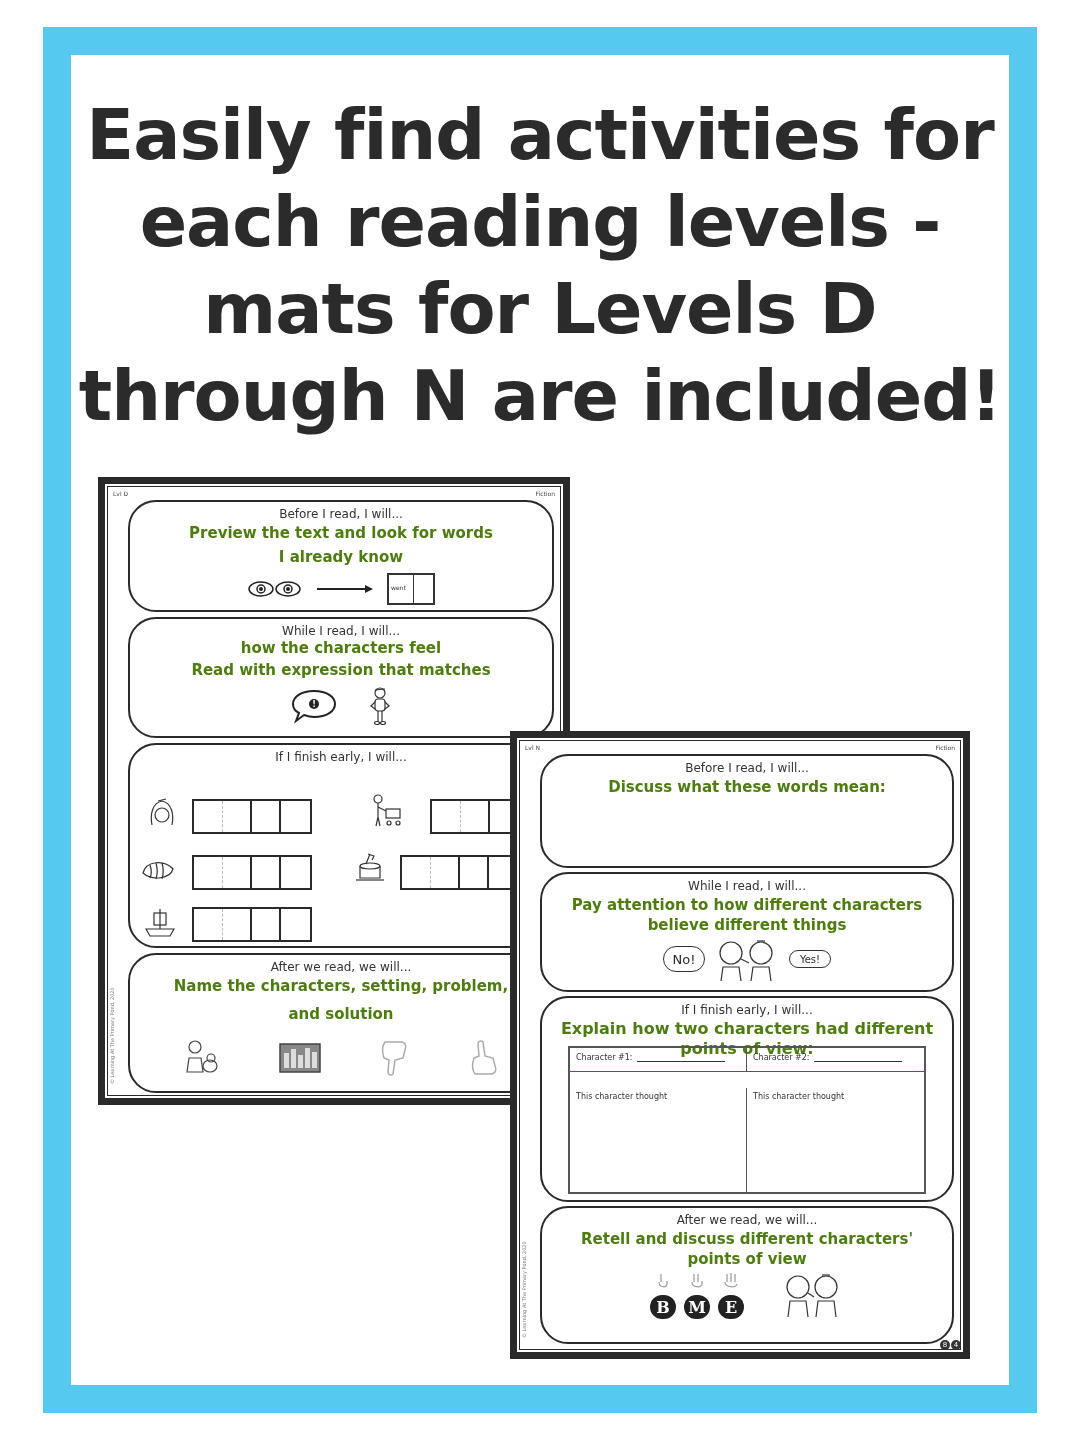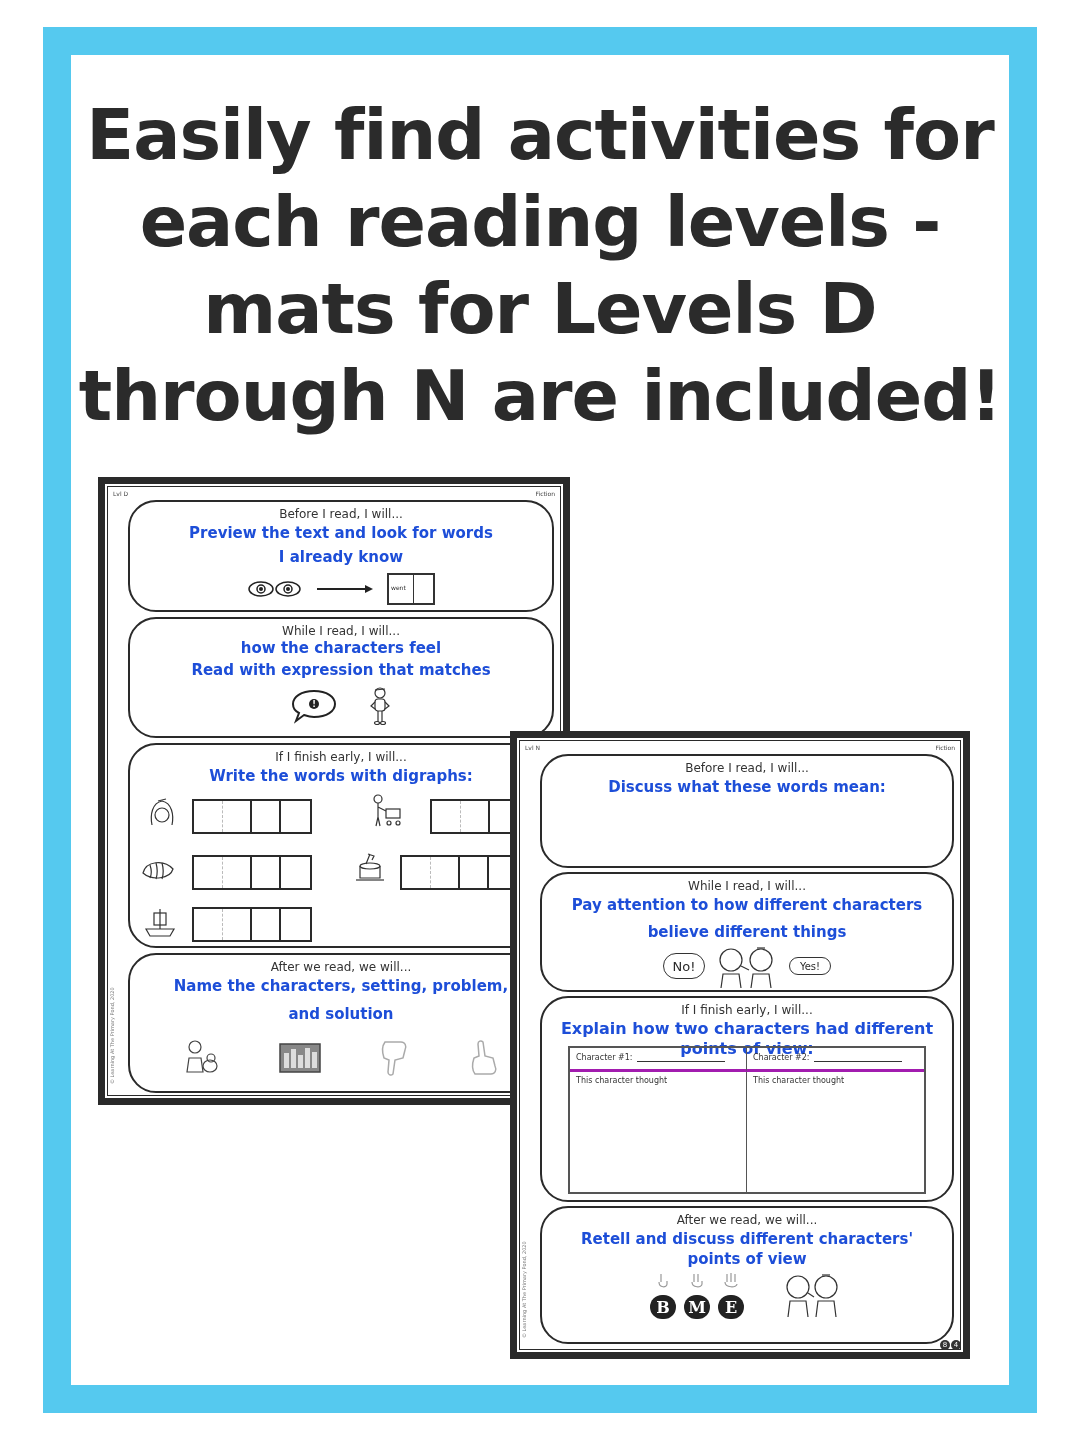--- a/index.html
+++ b/index.html
@@ -34,38 +34,38 @@
       position: absolute; font-size: 5px; color: #777; white-space: nowrap;
       transform: rotate(-90deg); transform-origin: left top;
     }
 
     .box {
       position: absolute; left: 23px; right: 9px;
       border: 2px solid #2a2a2a; border-radius: 28px; background: #fff;
       text-align: center;
     }
     .box .kicker { font-size: 12px; color: #333; margin-top: 5px; line-height: 14px; }
-    .box .task { font-size: 15px; font-weight: bold; color: #1d4ed8; line-height: 20px; margin-top: 2px; text-align: center; }
+    .box .task { font-size: 15px; font-weight: bold; color: #4d7c0f; line-height: 20px; margin-top: 2px; text-align: center; }
 
     .icons-row { display: flex; justify-content: center; align-items: center; gap: 14px; margin-top: 6px; }
 
     
     .wb { position: absolute; display: flex; border: 2px solid #2a2a2a; height: 35px; }
     .wb span { width: 29px; height: 100%; border-right: 2px solid #2a2a2a; }
     .wb span:nth-child(1) { border-right: 1px dashed #bbb; }
     .wb span:last-child { border-right: none; }
     .pic { position: absolute; width: 36px; height: 36px; }
 
     .pov-table {
       position: absolute; left: 26px; right: 26px; top: 48px; height: 148px;
       border: 2px solid #555; display: grid; grid-template-columns: 1fr 1fr; grid-template-rows: 24px 1fr;
     }
-    .pov-cell { border-right: 1px solid #555; border-bottom: 3px solid #a21caf; font-size: 8px; padding: 5px 6px; text-align: left; color: #333; }
+    .pov-cell { border-right: 1px solid #555; border-bottom: 1px solid #a21caf; font-size: 8px; padding: 5px 6px; text-align: left; color: #333; }
     .pov-cell.r { border-right: none; }
-    .pov-cell.b { border-bottom: none; padding-top: 4px; }
+    .pov-cell.b { border-bottom: none; padding-top: 4px; margin-top: 16px; }
     .pov-line { display: inline-block; width: 88px; border-bottom: 1px solid #333; margin-left: 4px; height: 8px; vertical-align: bottom; }
 
     .bme { display: inline-flex; align-items: center; justify-content: center; width: 26px; height: 24px; border-radius: 12px; background: #222; color: #fff; font-family: "DejaVu Serif", serif; font-weight: bold; font-size: 16px; }
     .page-badge { position: absolute; right: 2px; bottom: 2px; display: flex; gap: 1px; }
     .page-badge span { width: 10px; height: 10px; border-radius: 50%; background: #333; color: #fff; font-size: 7px; display: flex; align-items: center; justify-content: center; }
   </style>
 </head>
 <body>
 
 <div class="frame"></div>
@@ -127,21 +127,20 @@
             <path d="M10 25 L10 36 M14 25 L14 36"></path>
             <ellipse cx="9" cy="37" rx="2.5" ry="1.5"></ellipse>
             <ellipse cx="15" cy="37" rx="2.5" ry="1.5"></ellipse>
           </g>
         </svg>
     </div>
   </div>
 
   <div class="box" style="top:259px; height:205px;">
     <div class="kicker">If I finish early, I will...</div>
-    <div class="task">Write the words with digraphs:</div>
 
     <svg class="pic" style="left:14px; top:50px;" viewBox="0 0 36 36">
         <g fill="none" stroke="#333" stroke-width="1.2">
           <path d="M8 30 C6 20 8 8 18 6 C28 8 30 20 28 30"></path>
           <circle cx="18" cy="20" r="7"></circle>
           <path d="M14 6 L22 4"></path>
         </g>
       </svg>
     <div class="wb" style="left:62px; top:54px;">
         <span></span>
@@ -248,21 +247,21 @@
   <div class="copyright" style="left:4px; top:600px;">© Learning At The Primary Pond, 2020</div>
 
   <div class="box" style="top:16px; height:114px;">
     <div class="kicker">Before I read, I will...</div>
     <div class="task">Discuss what these words mean:</div>
   </div>
 
   <div class="box" style="top:134px; height:120px;">
     <div class="kicker">While I read, I will...</div>
     <div class="task">Pay attention to how different characters</div>
-    <div class="task" style="margin-top:7px">believe different things</div>
+    <div class="task" style="margin-top:0">believe different things</div>
     <div class="icons-row" style="gap:4px; margin-top:2px;">
       <div style="width:42px;height:26px;border:1.5px solid #333;border-radius:13px;font-size:13px;display:flex;align-items:center;justify-content:center;">No!</div>
       <svg width="76" height="44" viewBox="0 0 76 44">
           <g fill="none" stroke="#333" stroke-width="1.2">
             <circle cx="22" cy="16" r="11"></circle>
             <path d="M12 44 L14 30 L30 30 L32 44"></path>
             <circle cx="52" cy="16" r="11"></circle>
             <path d="M42 44 L44 30 L60 30 L62 44"></path>
             <path d="M48 4 L56 4"></path>
             <path d="M40 26 L32 22"></path>

